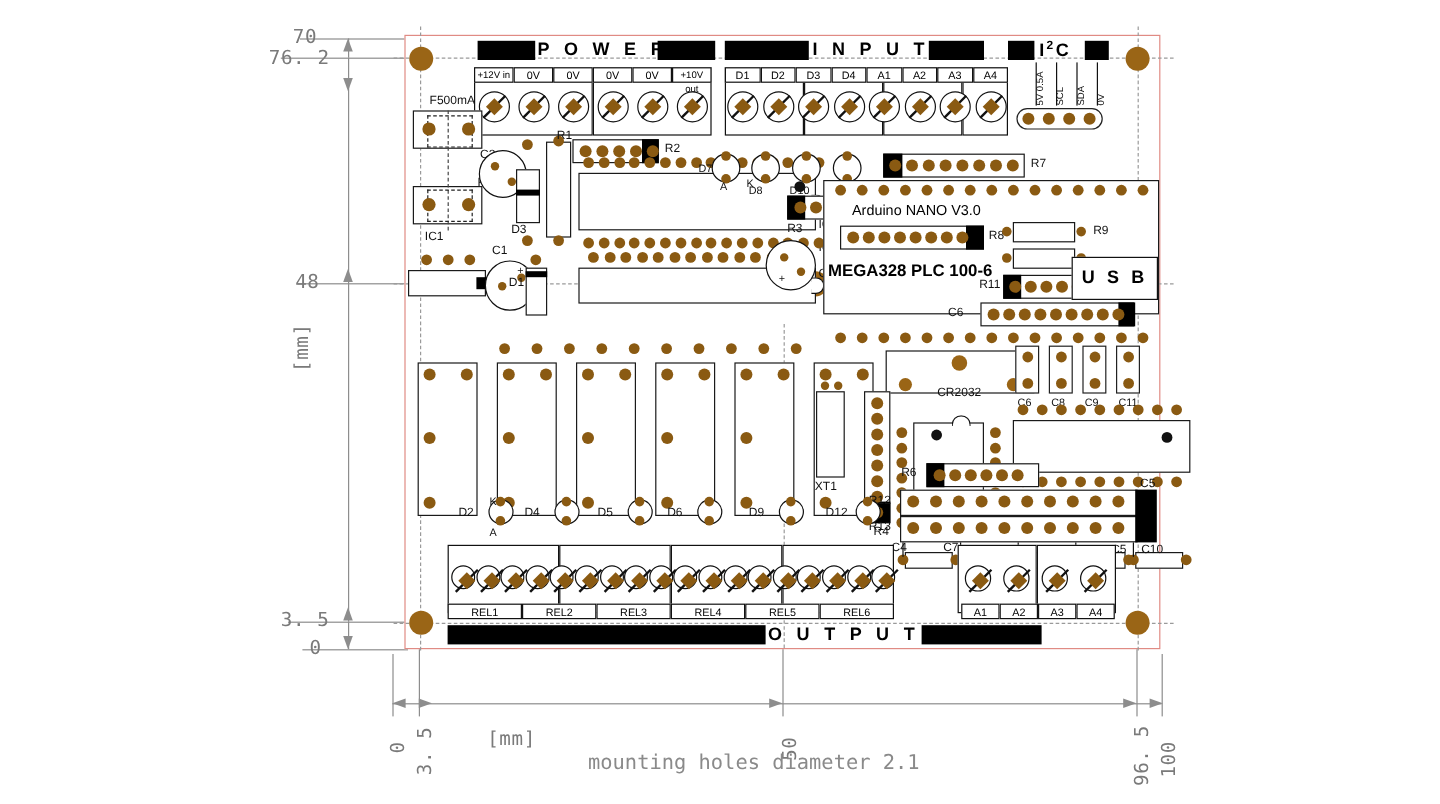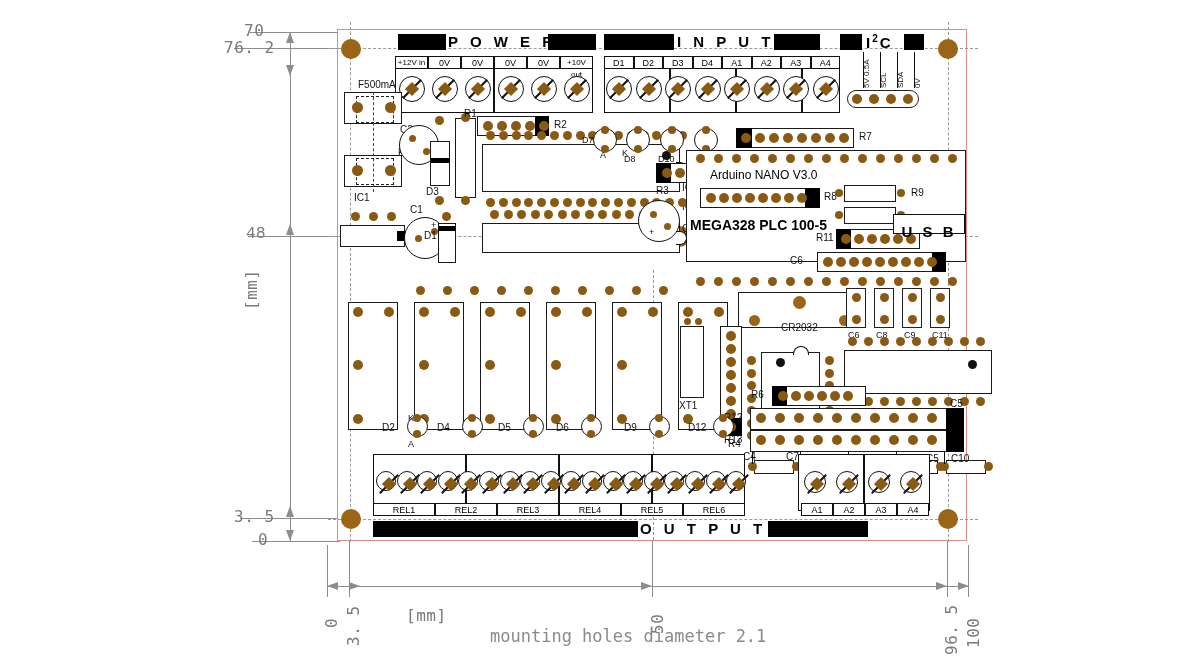--- a/index.html
+++ b/index.html
@@ -77,21 +77,21 @@
     <svg style="position:absolute;left:284px;top:30px;" width="13" height="515">
       <polygon points="6,2 2,13 10,13" fill="#8d8d8d"></polygon>
       <polygon points="6,46 2,35 10,35" fill="#8d8d8d"></polygon>
       <polygon points="6,194 2,205 10,205" fill="#8d8d8d"></polygon>
       <polygon points="6,476 2,487 10,487" fill="#8d8d8d"></polygon>
       <polygon points="6,511 2,500 10,500" fill="#8d8d8d"></polygon>
     </svg>
 
     <div class="dimtxt" style="left:244px;top:21px;">70</div>
     <div class="dimtxt" style="left:224px;top:38px;">76. 2</div>
-    <div class="dimtxt" style="left:246px;top:225px;font-family:Liberation Mono, monospace;">48</div>
+    <div class="dimtxt" style="left:246px;top:225px;">48</div>
     <div class="dimtxt" style="left:234px;top:507px;">3. 5</div>
     <div class="dimtxt" style="left:258px;top:530px;">0</div>
     <div class="dimtxt vert" style="left:242px;top:310px;">[mm]</div>
 
     <div class="dimline v" style="left:327px;top:545px;height:52px;"></div>
     <div class="dimline v" style="left:349px;top:530px;height:67px;"></div>
     <div class="dimline v" style="left:652px;top:536px;height:61px;"></div>
     <div class="dimline v" style="left:947px;top:530px;height:67px;"></div>
     <div class="dimline v" style="left:968px;top:545px;height:52px;"></div>
 
@@ -368,21 +368,21 @@
         <div class="pad" style="left: 445px; top: 103px; width: 10px; height: 10px;"></div>
         <div class="pad" style="left: 459px; top: 103px; width: 10px; height: 10px;"></div>
         <div class="pad" style="left: 473px; top: 103px; width: 10px; height: 10px;"></div>
         <div class="pad" style="left: 487px; top: 103px; width: 10px; height: 10px;"></div>
         <div class="pad" style="left: 501px; top: 103px; width: 10px; height: 10px;"></div>
       </div>
     <div class="lbl" style="left:521px;top:101px;">R7</div>
 
     <div class="outl" style="left:348px;top:120px;width:280px;height:112px;"></div>
     <div class="modtxt" style="left:372px;top:138px;font-size:12px;">Arduino NANO V3.0</div>
-    <div class="modtxt" style="left:352px;top:187px;font-size:14px;font-weight:bold;">MEGA328 PLC 100-5</div>
+    <div class="modtxt" style="left:352px;top:187px;font-size:14px;font-weight:bold;">MEGA328 PLC 100-6</div>
     <div id="nano-pads-top">
         <div class="pad" style="left: 358px; top: 124px; width: 9px; height: 9px;"></div>
         <div class="pad" style="left: 376px; top: 124px; width: 9px; height: 9px;"></div>
         <div class="pad" style="left: 394px; top: 124px; width: 9px; height: 9px;"></div>
         <div class="pad" style="left: 412px; top: 124px; width: 9px; height: 9px;"></div>
         <div class="pad" style="left: 430px; top: 124px; width: 9px; height: 9px;"></div>
         <div class="pad" style="left: 448px; top: 124px; width: 9px; height: 9px;"></div>
         <div class="pad" style="left: 466px; top: 124px; width: 9px; height: 9px;"></div>
         <div class="pad" style="left: 484px; top: 124px; width: 9px; height: 9px;"></div>
         <div class="pad" style="left: 502px; top: 124px; width: 9px; height: 9px;"></div>
@@ -454,21 +454,21 @@
         <div class="pad" style="left: 511px; top: 227px; width: 10px; height: 10px;"></div>
         <div class="pad" style="left: 524px; top: 227px; width: 10px; height: 10px;"></div>
         <div class="pad" style="left: 537px; top: 227px; width: 10px; height: 10px;"></div>
         <div class="pad" style="left: 550px; top: 227px; width: 10px; height: 10px;"></div>
         <div class="pad" style="left: 563px; top: 227px; width: 10px; height: 10px;"></div>
         <div class="pad" style="left: 576px; top: 227px; width: 10px; height: 10px;"></div>
         <div class="pad" style="left: 589px; top: 227px; width: 10px; height: 10px;"></div>
       </div>
     <div class="lbl" style="left:452px;top:225px;">C6</div>
 
-    <div class="usbbox" style="left:555px;top:184px;width:72px;height:20px;line-height:34px;">U S B</div>
+    <div class="usbbox" style="left:555px;top:184px;width:72px;height:36px;line-height:34px;">U S B</div>
 
     <div id="relays">
         <div class="outl" style="left: 10px; top: 272px; width: 50px; height: 128px;"></div>
         <div class="pad" style="left: 15px; top: 277px; width: 10px; height: 10px;"></div>
         <div class="pad" style="left: 46px; top: 277px; width: 10px; height: 10px;"></div>
         <div class="pad" style="left: 15px; top: 330px; width: 10px; height: 10px;"></div>
         <div class="pad" style="left: 15px; top: 384px; width: 10px; height: 10px;"></div>
         <div class="outl" style="left: 76px; top: 272px; width: 50px; height: 128px;"></div>
         <div class="pad" style="left: 81px; top: 277px; width: 10px; height: 10px;"></div>
         <div class="pad" style="left: 112px; top: 277px; width: 10px; height: 10px;"></div>

